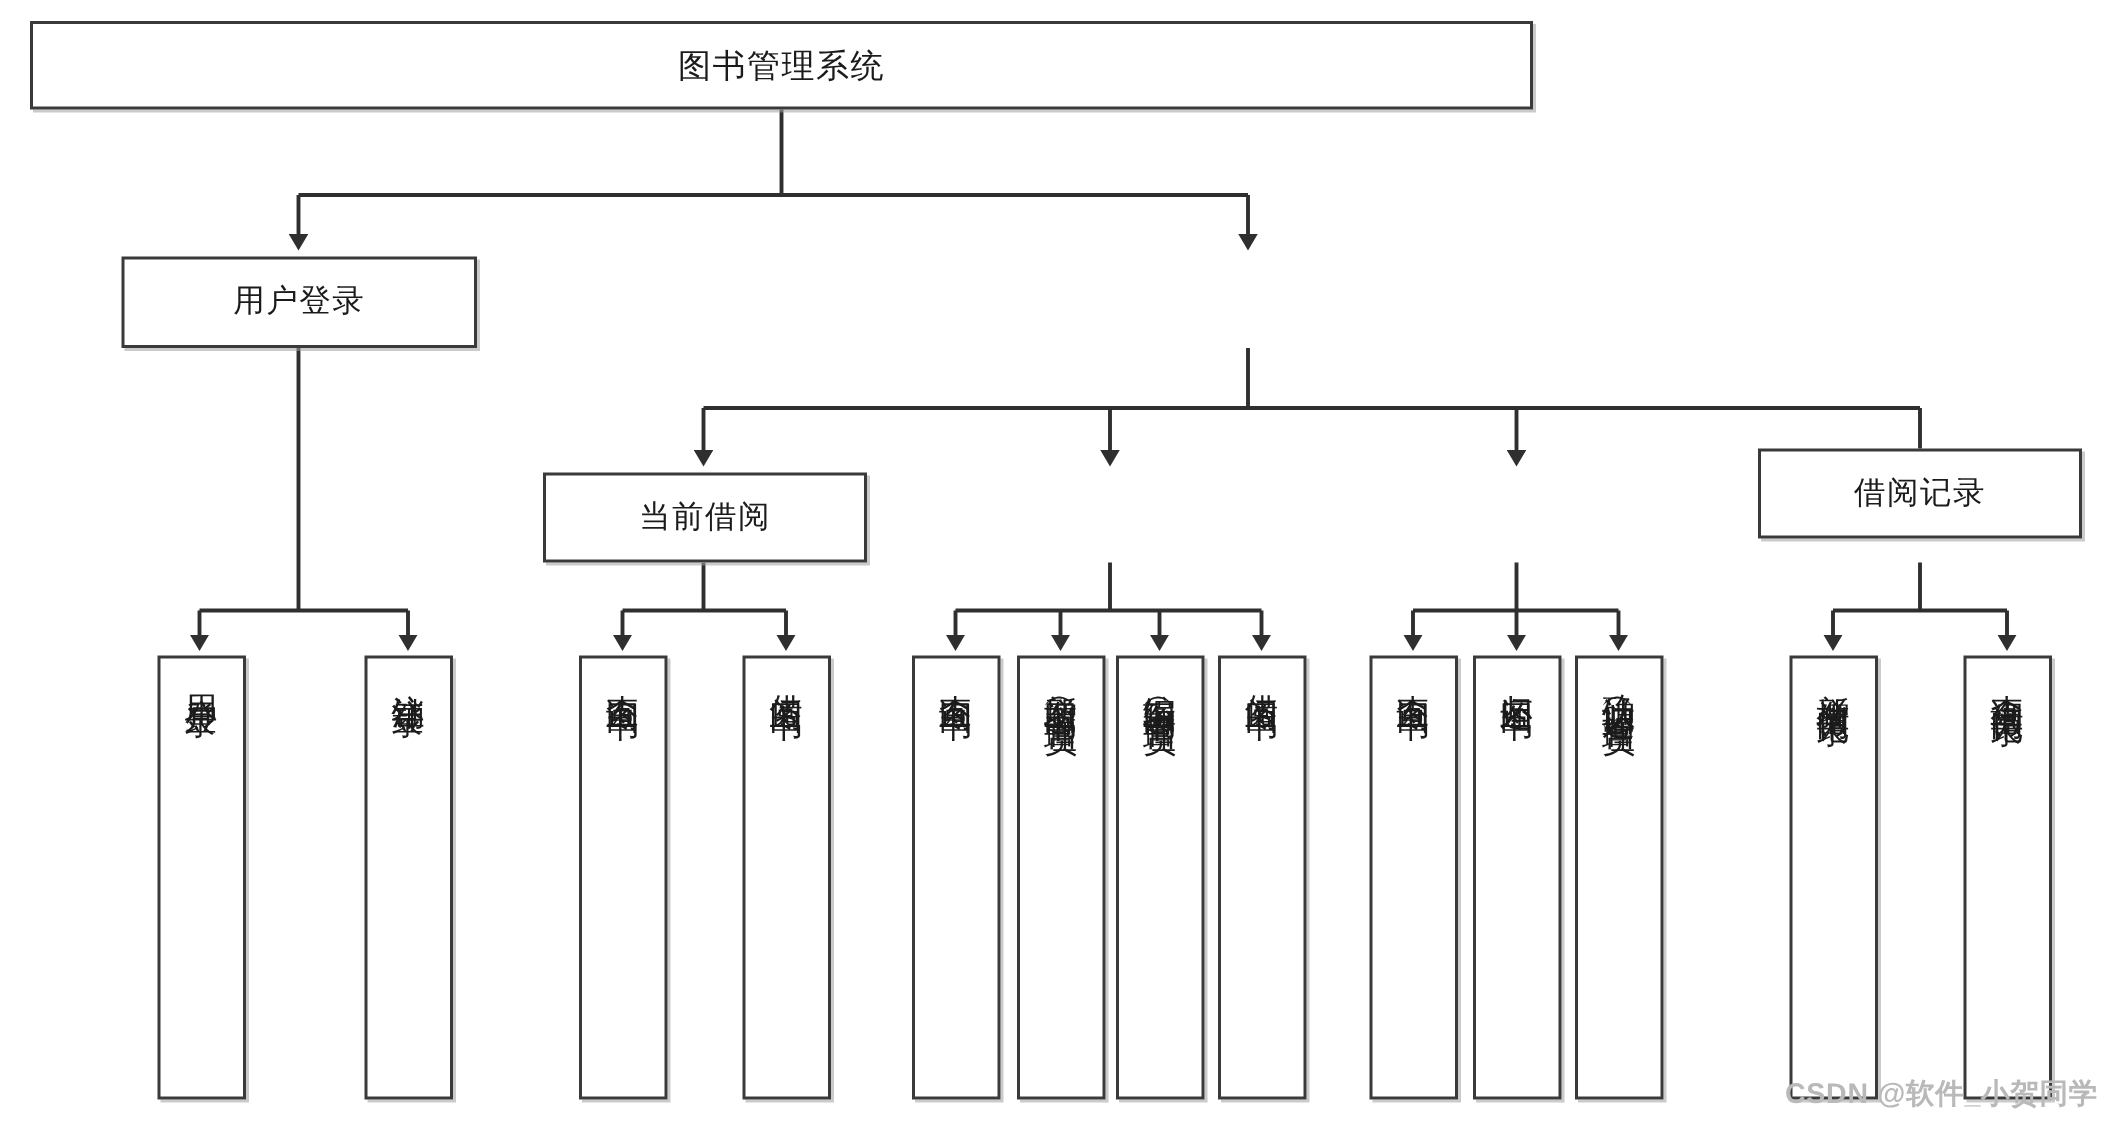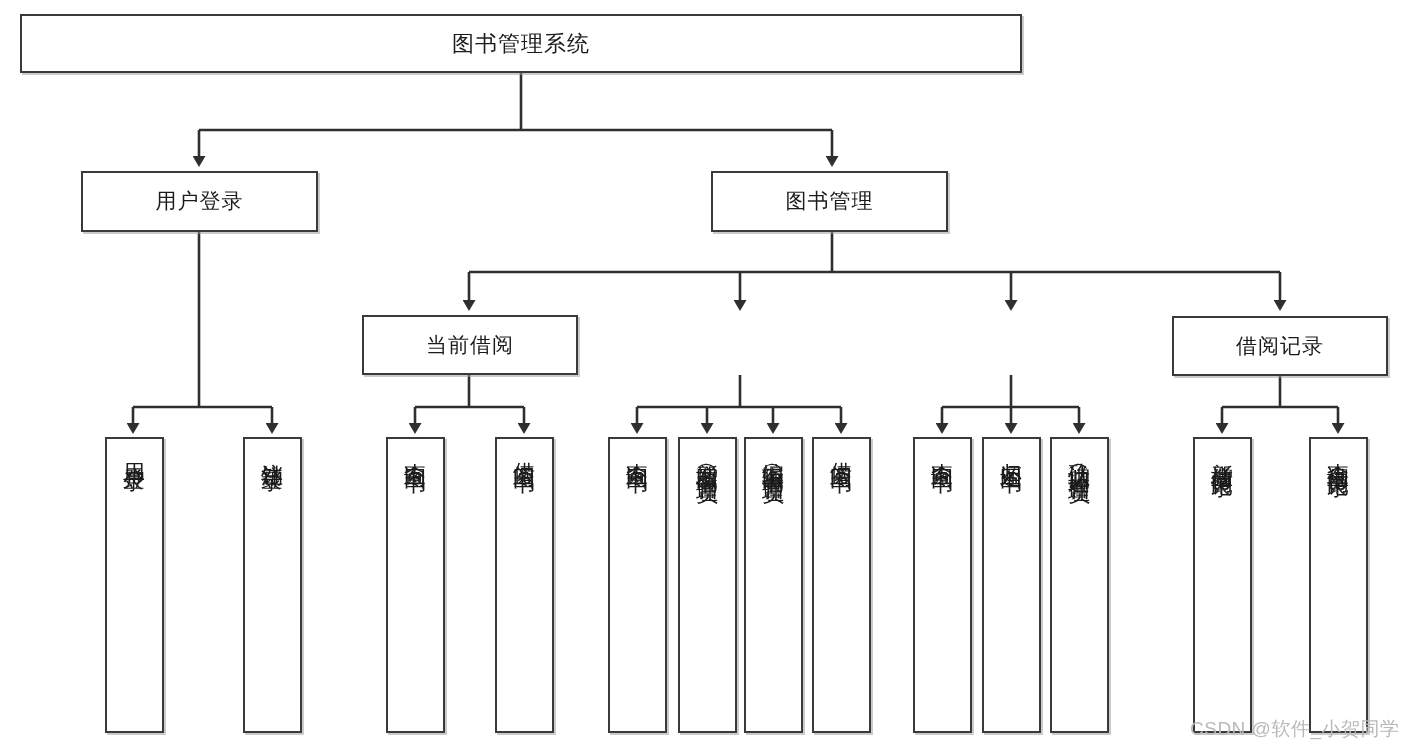--- a/index.html
+++ b/index.html
@@ -125,28 +125,25 @@
     </g>
   </svg>
 
   <div class="node root horizontal" style="left:20px; top:14px; width:1002px; height:59px;">
     <span class="label">图书管理系统</span>
   </div>
 
   <div class="node horizontal" style="left:81px; top:171px; width:237px; height:61px;">
     <span class="label">用户登录</span>
   </div>
-  <div class="node horizontal" style="left:711px; top:171px; width:237px; height:61px;">
-    <span class="label">图书管理</span>
-  </div>
 
   <div class="node horizontal" style="left:362px; top:315px; width:216px; height:60px;">
     <span class="label">当前借阅</span>
   </div>
-  <div class="node horizontal" style="left:1172px; top:316px; width:216px; height:60px;">
+  <div class="node horizontal" style="left:1172px; top:299px; width:216px; height:60px;">
     <span class="label">借阅记录</span>
   </div>
 
   <div class="node vertical" style="left:105px; top:437px; width:59px; height:296px;">
     <span class="label">用户登录</span>
   </div>
   <div class="node vertical" style="left:243px; top:437px; width:59px; height:296px;">
     <span class="label">注销登录</span>
   </div>
 
@@ -180,15 +177,15 @@
     <span class="label">确认归还（管理员）</span>
   </div>
 
   <div class="node vertical" style="left:1193px; top:437px; width:59px; height:296px;">
     <span class="label">新增借阅记录</span>
   </div>
   <div class="node vertical" style="left:1309px; top:437px; width:59px; height:296px;">
     <span class="label">查询借阅记录</span>
   </div>
 
-  <div class="watermark" style="left:1190px; top:716px;">CSDN @软件_小贺同学</div>
+  <div class="watermark" style="left:1190px; top:716px;font-weight:bold;">CSDN @软件_小贺同学</div>
 
 </div>
 
 </body></html>

